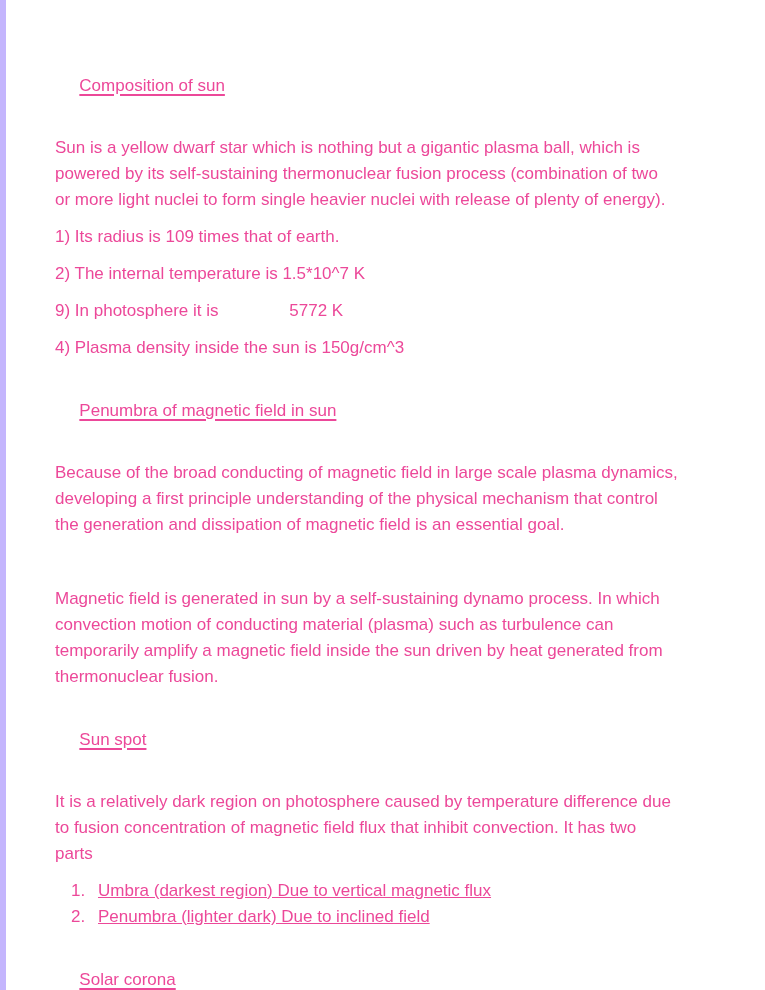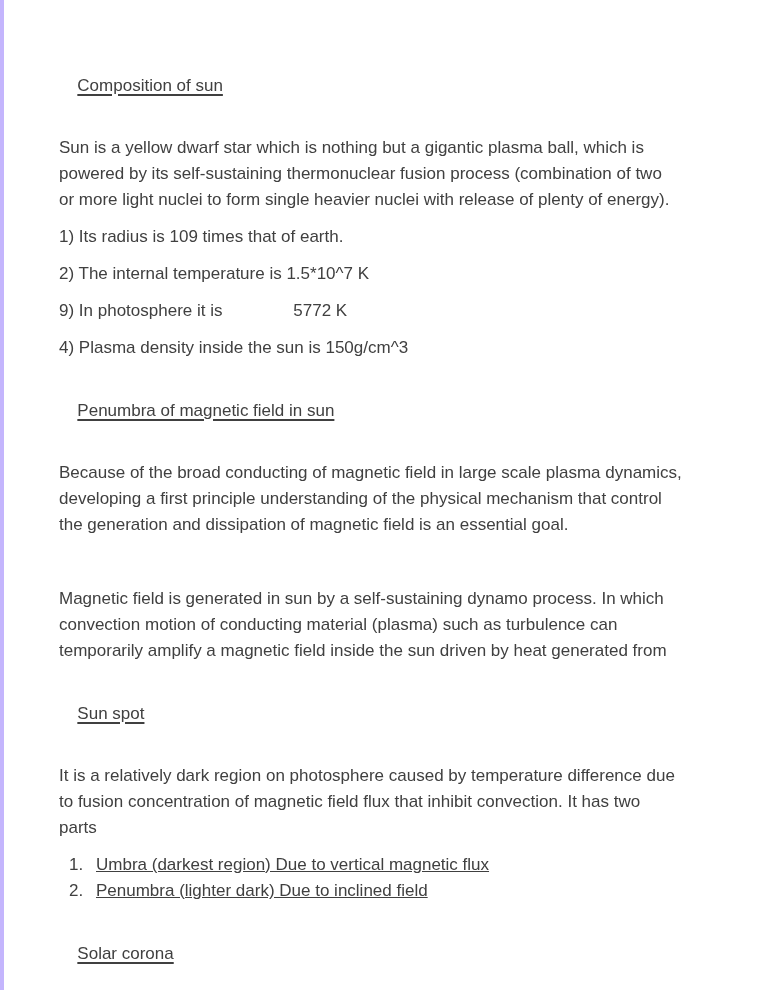--- a/index.html
+++ b/index.html
@@ -6,44 +6,44 @@
     margin: 0;
     padding: 0;
     background: #ffffff;
   }
   .page {
     position: relative;
     width: 765px;
     height: 990px;
     box-sizing: border-box;
     background: #ffffff;
-    border-left: 4px solid #c4b5fd;
+    border-left: 6px solid #c4b5fd;
     overflow: hidden;
     font-family: "Liberation Sans", "DejaVu Sans", sans-serif;
-    color: #404040;
+    color: #ec4899;
   }
   .content {
     padding: 47px 38px 0 45px;
   }
   .heading, .line, .list-item {
     font-size: 17px;
     line-height: 26px;
     white-space: pre-wrap;
   }
   .heading {
     margin: 0 0 10px 0;
     font-weight: normal;
   }
   .heading .u {
     text-decoration: underline;
     text-decoration-thickness: 1.5px;
     text-underline-offset: 3px;
   }
   .para {
-    margin: 0 0 11px 10px;
+    margin: 0 0 11px 4px;
   }
   .blank-line {
     height: 26px;
     margin: 0 0 11px 0;
   }
   .list {
     margin: 0 0 11px 0;
     padding: 0;
     list-style: none;
   }
@@ -97,20 +97,21 @@
       <div class="line">developing a first principle understanding of the physical mechanism that control</div>
       <div class="line">the generation and dissipation of magnetic field is an essential goal.</div>
     </div>
 
     <div class="blank-line"></div>
 
     <div class="para">
       <div class="line">Magnetic field is generated in sun by a self-sustaining dynamo process. In which</div>
       <div class="line">convection motion of conducting material (plasma) such as turbulence can</div>
       <div class="line">temporarily amplify a magnetic field inside the sun driven by heat generated from</div>
+      <div class="line">thermonuclear fusion.</div>
     </div>
 
     <div class="heading">
       <span class="u">Sun spot</span>
     </div>
 
     <div class="para">
       <div class="line">It is a relatively dark region on photosphere caused by temperature difference due</div>
       <div class="line">to fusion concentration of magnetic field flux that inhibit convection. It has two</div>
       <div class="line">parts</div>

